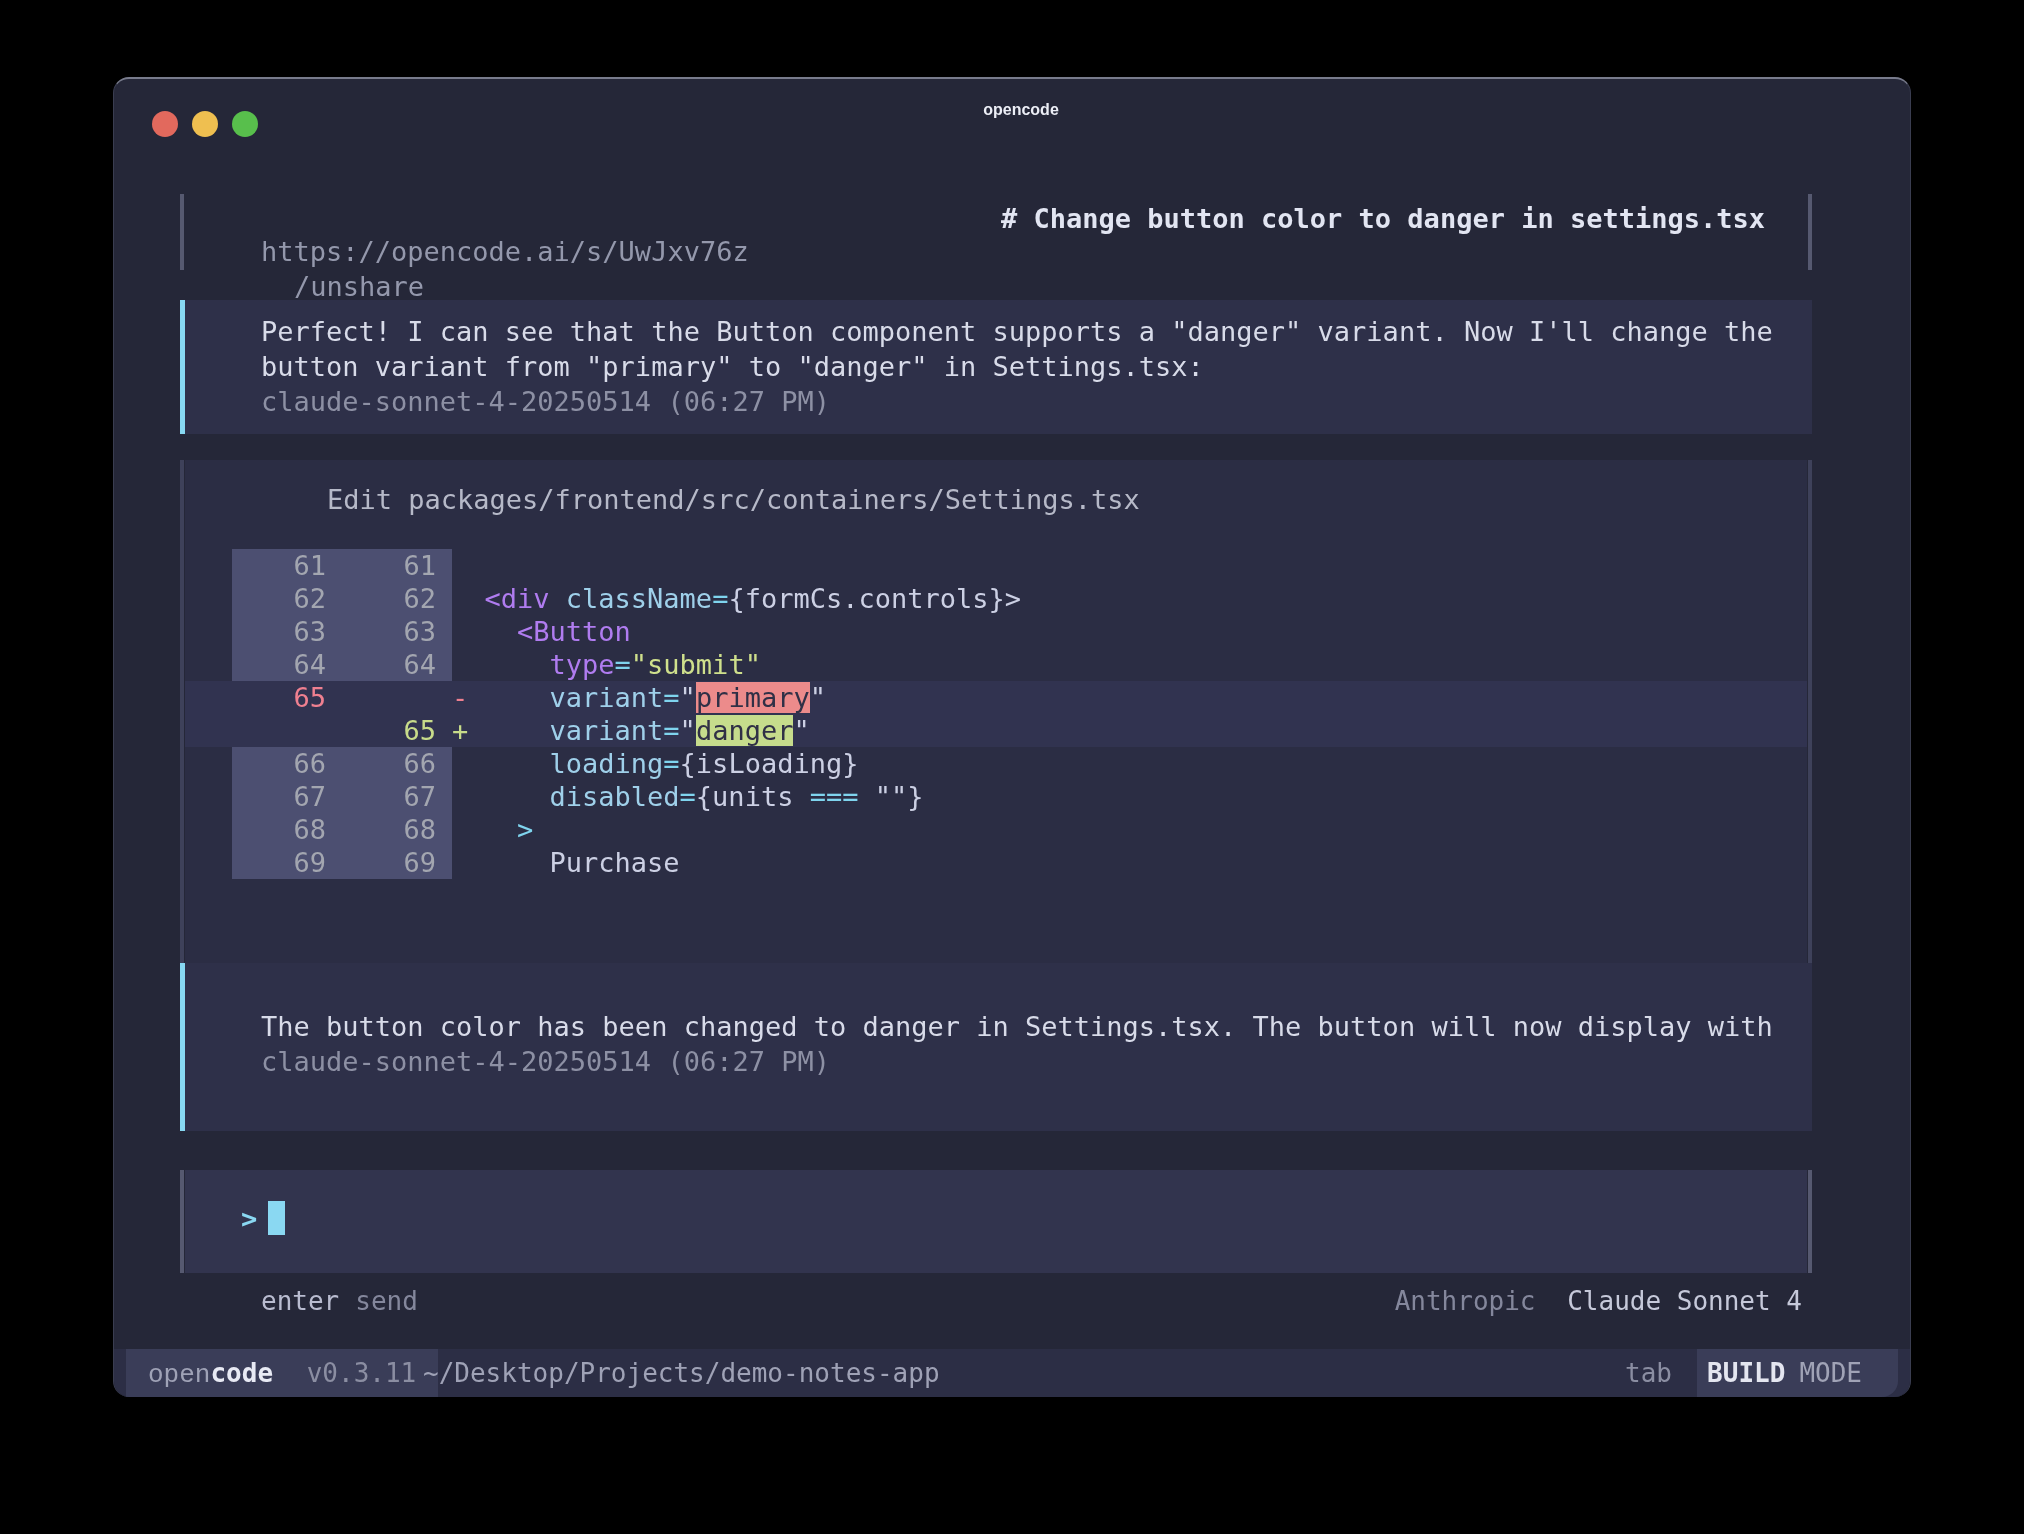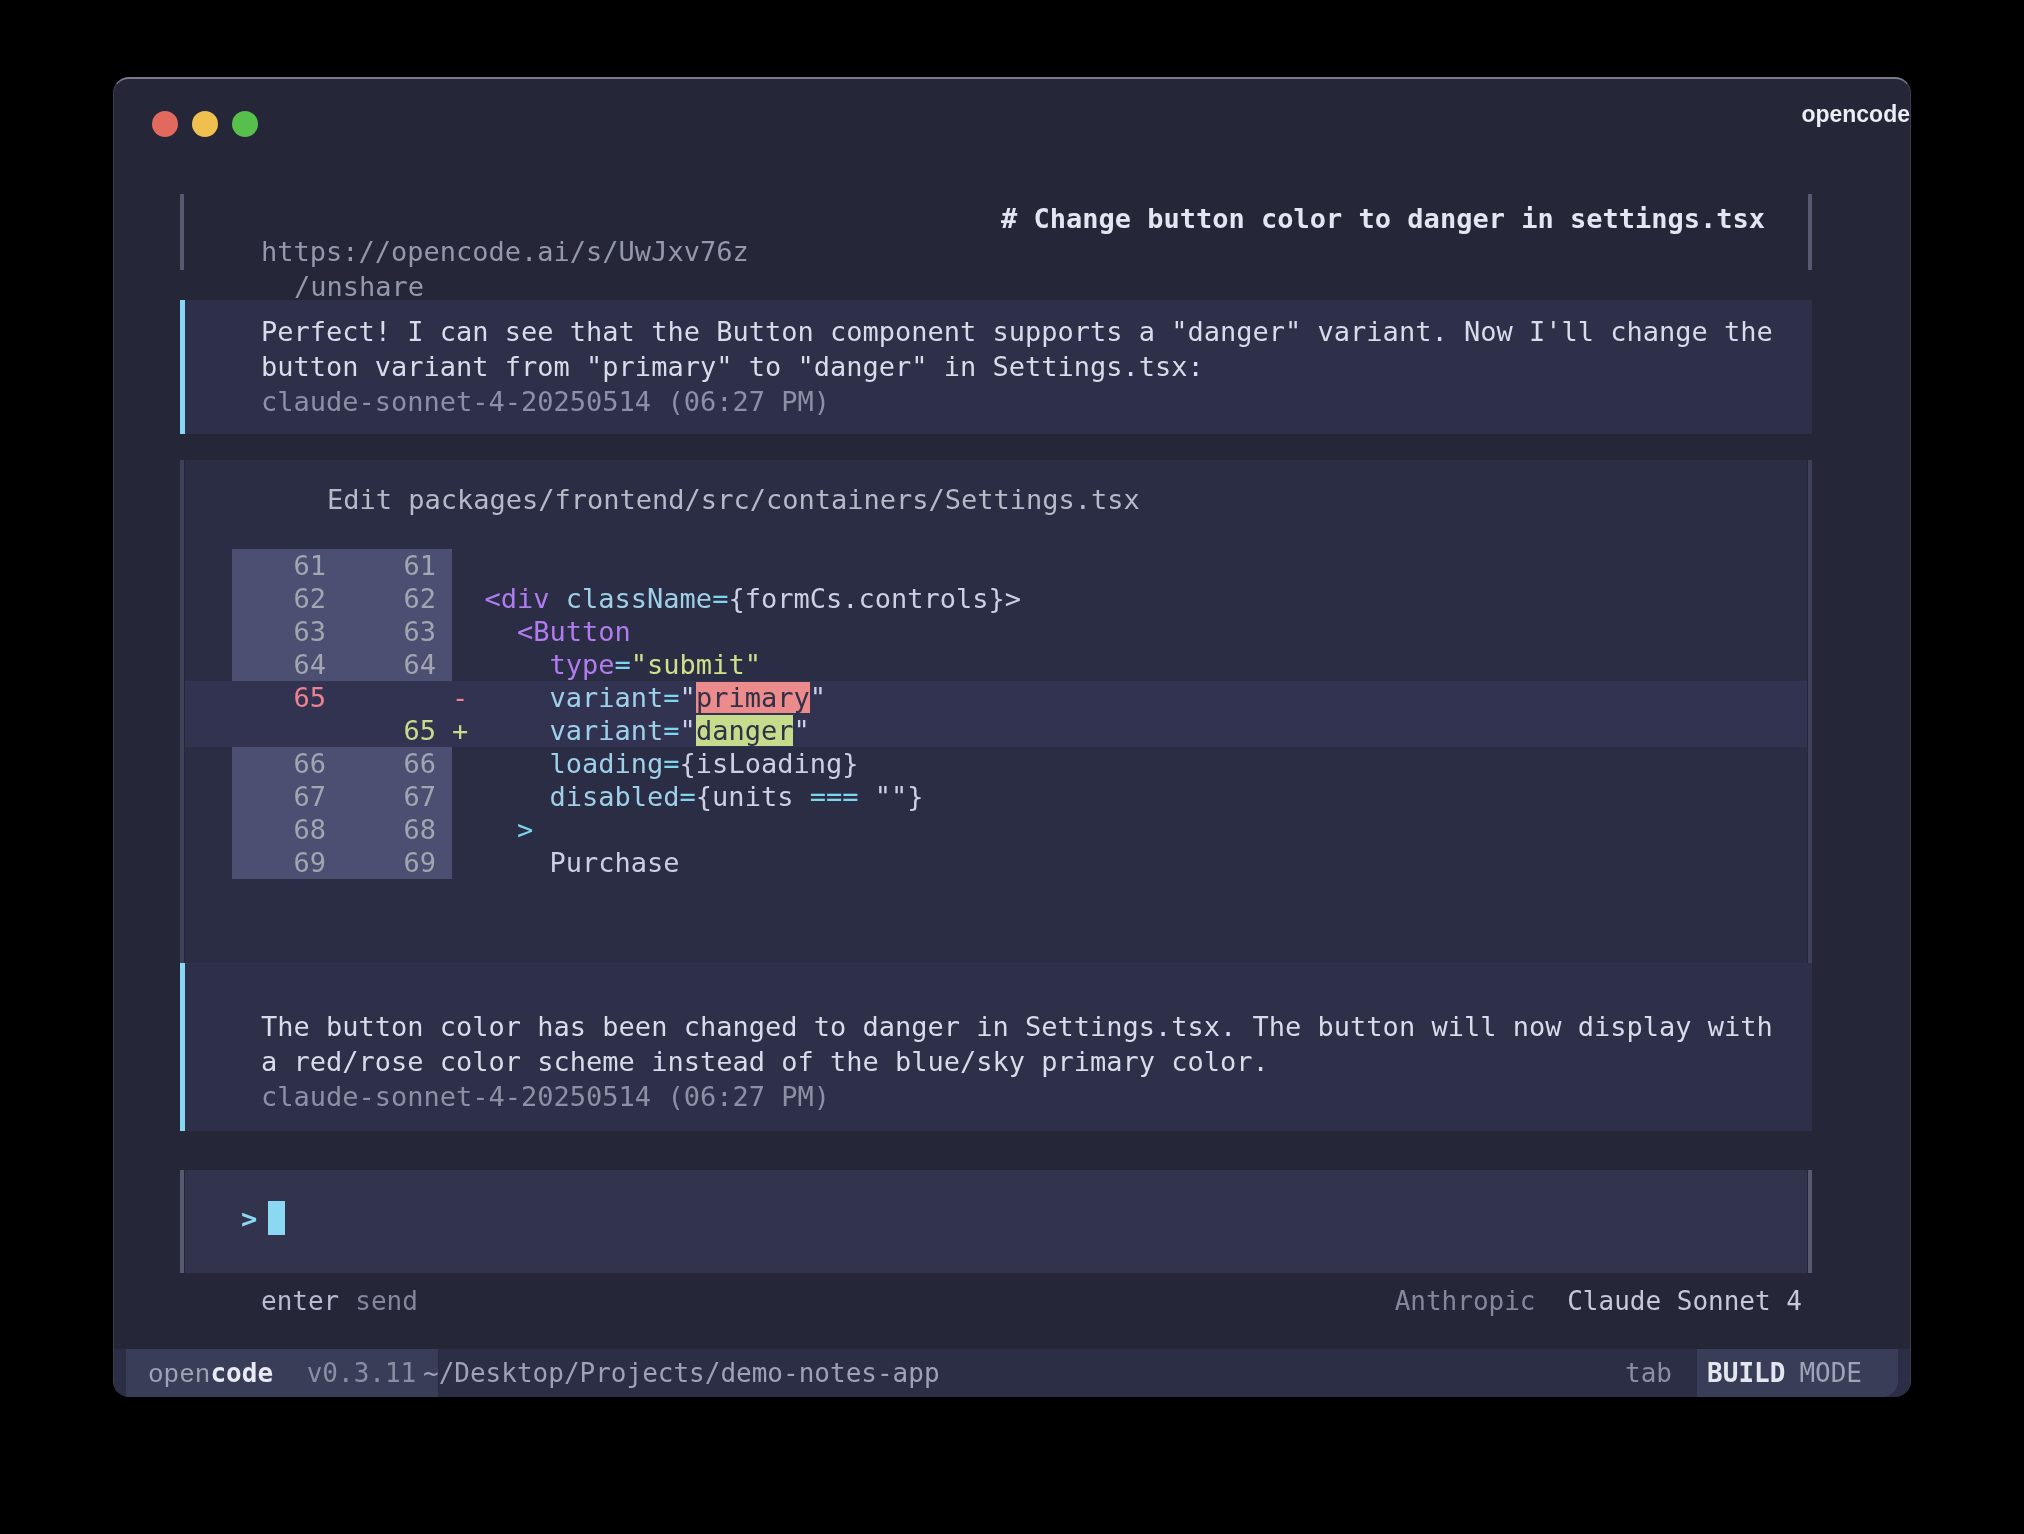--- a/index.html
+++ b/index.html
@@ -9,22 +9,22 @@
   .window { position:absolute; left:113px; top:77px; width:1798px; height:1320px;
             background:#252738; border-radius:16px;
             border-top:2px solid #787b8c; border-left:1px solid #3a3d50; border-right:1px solid #3a3d50;
             box-shadow:0 24px 70px rgba(0,0,0,.65); overflow:hidden; }
 
   
   .titlebar { position:absolute; top:0; left:0; right:0; height:64px; }
   .lights { position:absolute; left:38px; top:32px; display:flex; gap:14px; }
   .light { width:26px; height:26px; border-radius:50%; }
   .light.red { background:#e2695d; } .light.yellow { background:#efbf50; } .light.green { background:#58bf4c; }
-  .win-title { position:absolute; top:22px; left:0; right:0; text-align:right;
-               font-family:"Liberation Sans", sans-serif; font-weight:bold; font-size:23px; color:#eceef6;margin-left:18px; }
+  .win-title { position:absolute; top:22px; left:0; right:0; text-align:center;
+               font-family:"Liberation Sans", sans-serif; font-weight:bold; font-size:16px; color:#eceef6;margin-left:18px; }
 
   
   .sess { position:absolute; top:115px; left:66px; width:1632px; height:76px; }
   .sess .bar { position:absolute; top:0; bottom:0; width:4px; background:#565970; }
   .sess .bar.r { right:0; } .sess .bar.l { left:0; }
   .sess .line { position:absolute; left:81px; right:47px; height:35px; line-height:35px; font-size:27px; }
   .sess-title { top:7px; font-weight:bold; color:#e2e5f2;text-align:right; }
   .sess-sub { top:40px; color:#9498ac; display:flex;flex-direction:column; }
   .sess-sub .url { color:#9498ac; }
   .sess-sub .unshare { color:#9498ac; margin-left:33px; }
@@ -144,21 +144,20 @@
           <div class="diff-row ctx"><span class="gpad"></span><span class="g1">68</span><span class="g2">68</span><pre class="code"><span class="tk-plain">    </span><span class="tk-op">&gt;</span></pre></div>
           <div class="diff-row ctx"><span class="gpad"></span><span class="g1">69</span><span class="g2">69</span><pre class="code"><span class="tk-plain">      </span><span class="tk-plain">Purchase</span></pre></div>
         </div>
     </div>
   </div>
 
   <div class="msg msg2">
     <div class="accent"></div>
     <div class="body">
       <div class="t">The button color has been changed to danger in Settings.tsx. The button will now display with</div>
-      <div class="t">a red/rose color scheme instead of the blue/sky primary color.</div>
       <div class="meta">claude-sonnet-4-20250514 (06:27 PM)</div>
     </div>
   </div>
 
   <div class="inputbox">
     <div class="bar l"></div>
     <div class="bar r"></div>
     <div class="field">
       <div class="prompt-line">
         <span class="prompt-char">&gt;</span>

